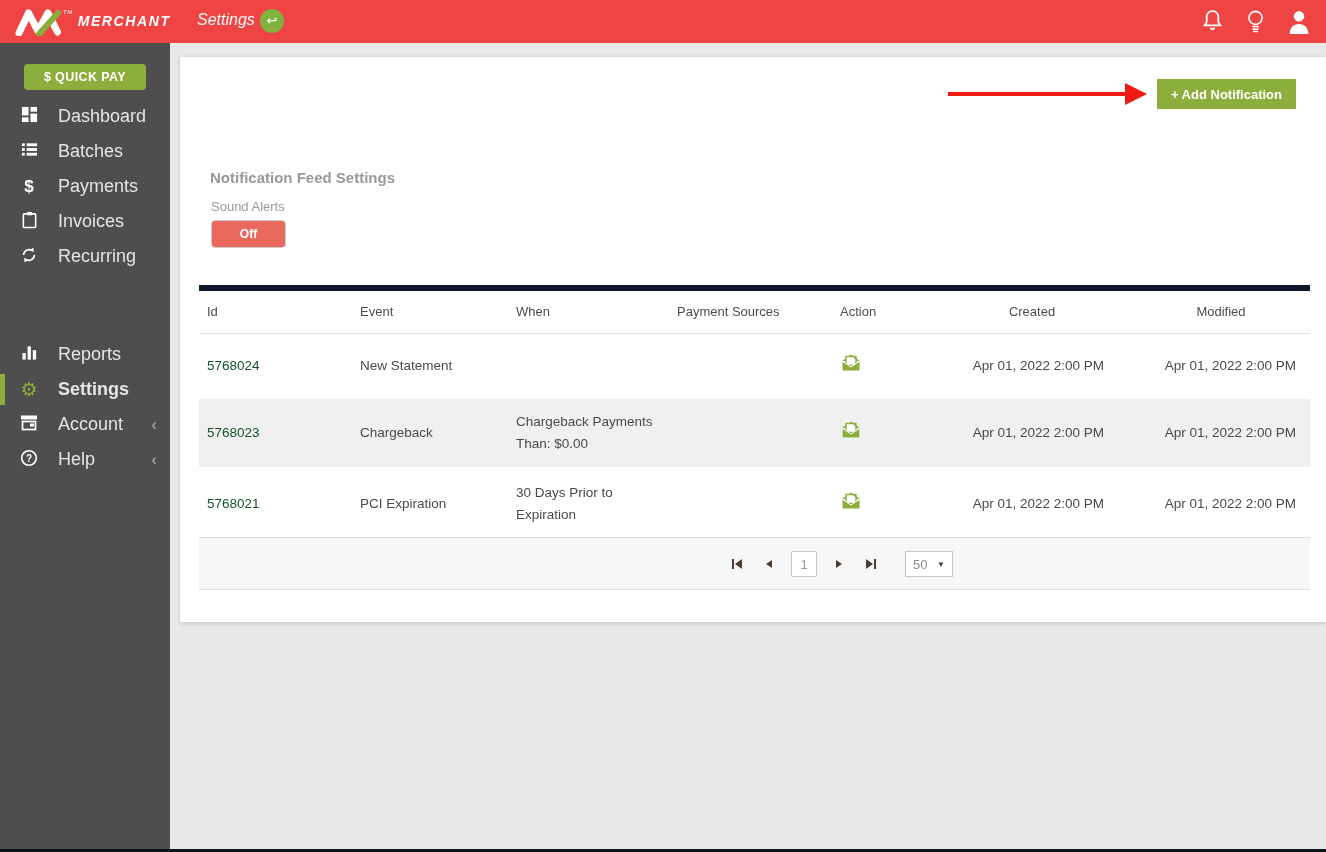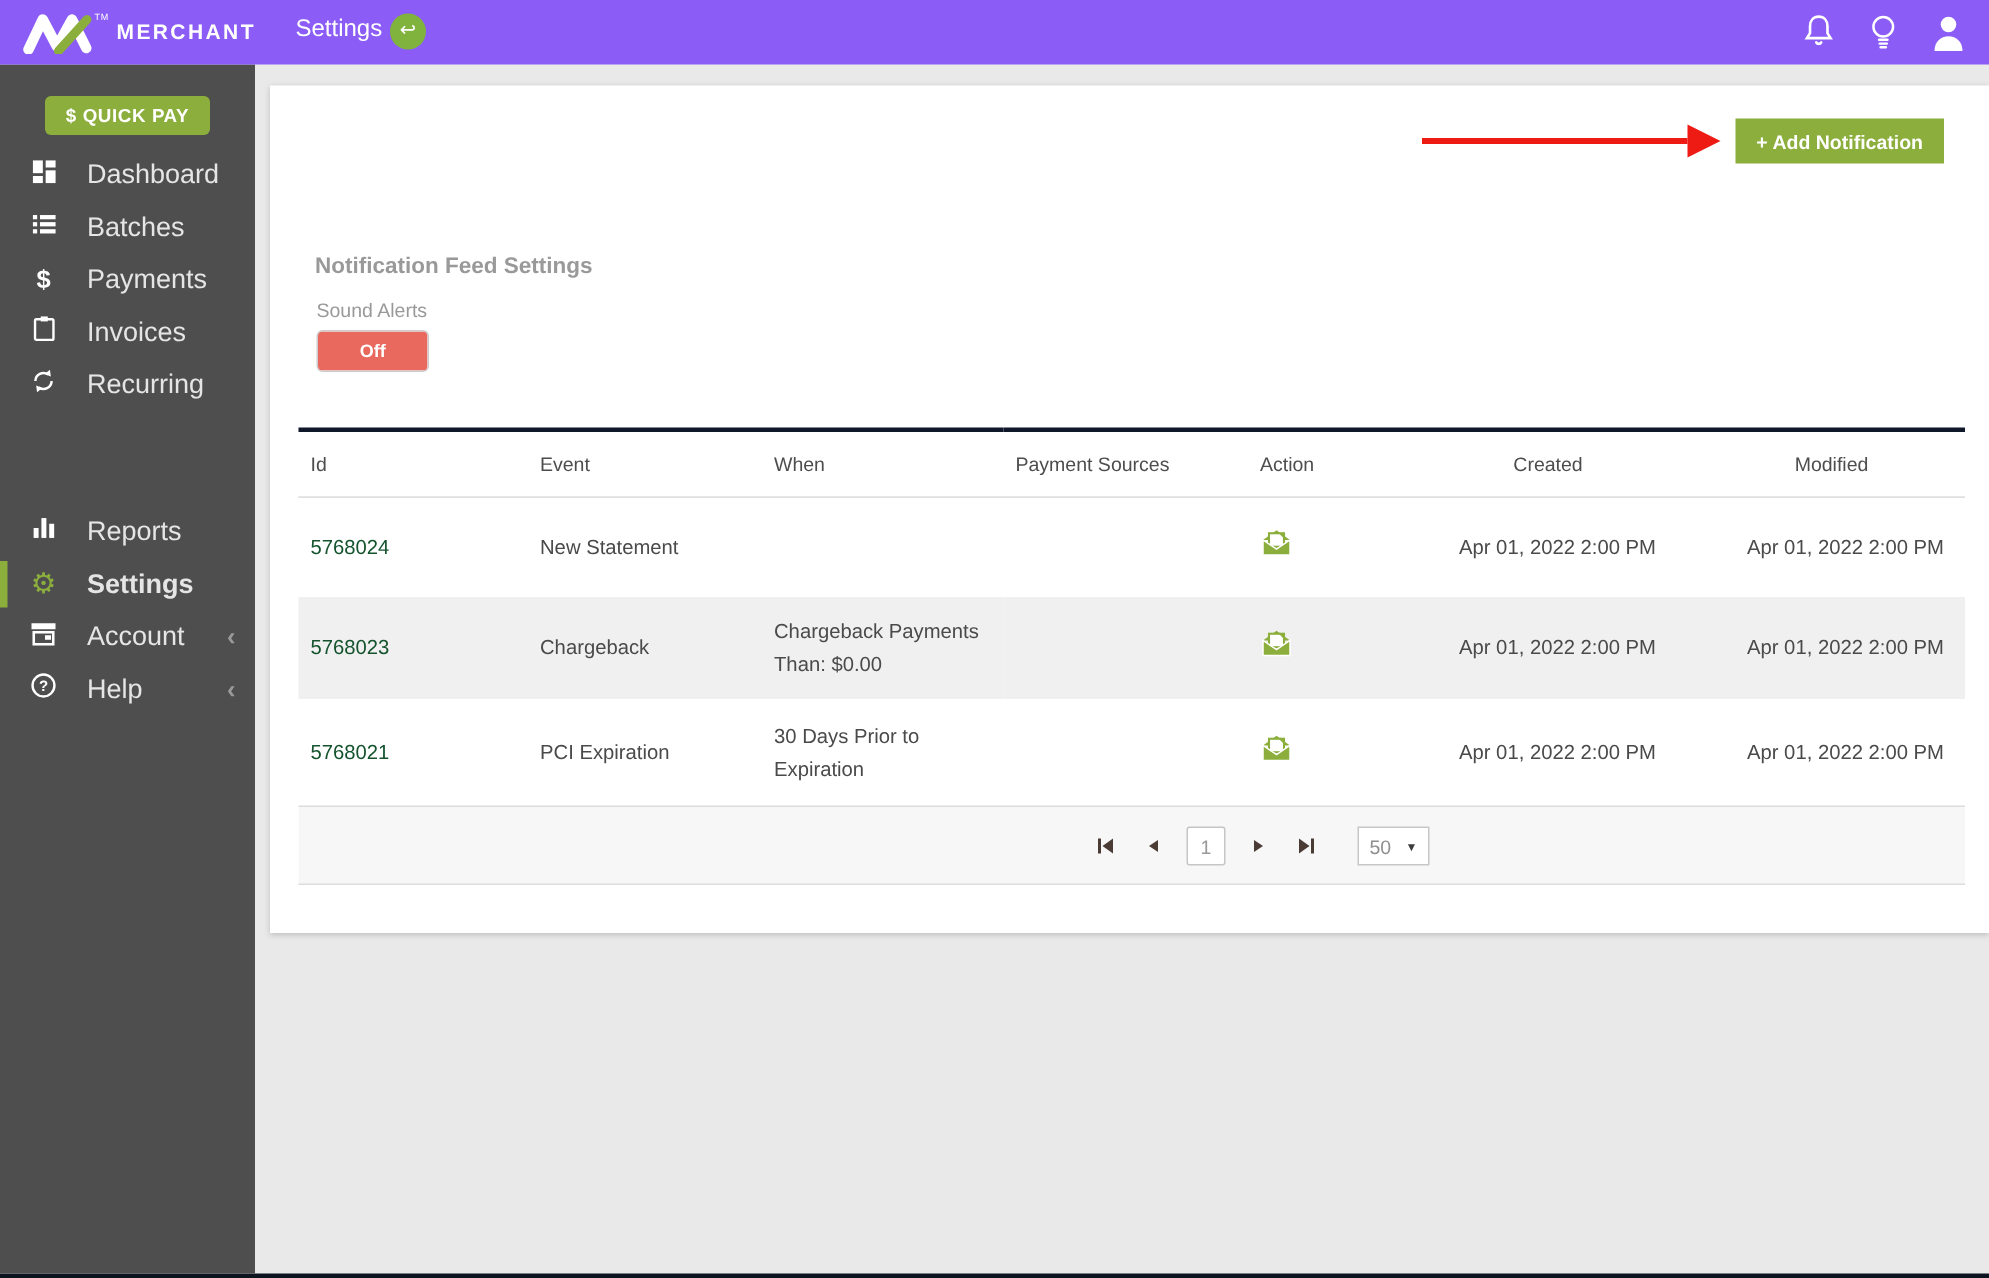--- a/index.html
+++ b/index.html
@@ -5,40 +5,40 @@
   * { margin:0; padding:0; box-sizing:border-box; }
   html,body { width:1326px; height:852px; }
   body {
     position:relative; overflow:hidden;
     font-family:"Liberation Sans", sans-serif;
     background:#e9e9e9; color:#4a4a4a;
   }
   
   .topbar {
     position:absolute; top:0; left:0; width:1326px; height:43px;
-    background:#8b5cf6; z-index:20;
+    background:#ef4444; z-index:20;font-style:italic;
   }
   .logo { position:absolute; left:14px; top:6px; display:flex; align-items:center; cursor:pointer; }
   .logo-tm { color:#fff; font-size:6px; position:relative; top:-9px; left:-1px; letter-spacing:.5px;}
   .logo-text { color:#fff; font-weight:bold; font-size:14px; letter-spacing:1.6px; margin-left:4px; }
   .page-title { position:absolute; left:197px; top:11px; color:#fff; font-size:16px; font-weight:400; }
   .back-circle {
     position:absolute; left:260px; top:9px; width:24px; height:24px; border-radius:50%;
     background:#7fb33e; color:#fff; text-align:center; line-height:23px; font-size:13px;
     font-family:"DejaVu Sans", sans-serif; cursor:pointer;
   }
   .topbar-icons { position:absolute; right:14px; top:8px; display:flex; gap:19px; align-items:center; }
   .topbar-icons > div { cursor:pointer; }
   
   .sidebar {
     position:absolute; top:43px; left:0; bottom:3px; width:170px;
     background:#4e4e4e; z-index:10;
   }
   .quickpay {
-    display:block; margin:21px auto 9px auto; width:110px; height:26px;
+    display:block; margin:21px auto 9px auto; width:122px; height:26px;
     background:#8cae3c; border:none; border-radius:4px;
     color:#fff; font-weight:bold; font-size:12.5px; letter-spacing:.4px;
     font-family:"Liberation Sans", sans-serif; cursor:pointer;
   }
   .nav-item {
     position:relative; height:35px; display:flex; align-items:center; cursor:pointer;
   }
   .nav-item .nav-icon {
     position:absolute; left:18px; width:22px; text-align:center; color:#fff;
   }
@@ -81,21 +81,21 @@
   .toggle-off {
     flex:1; background:#e9695f; color:#fff; font-size:12px; font-weight:bold;
     display:flex; align-items:center; justify-content:center;
   }
   
   .grid { position:absolute; left:19px; top:228px; width:1111px; border-collapse:collapse; table-layout:fixed; }
   .grid col.c-id {width:153px;} .grid col.c-event{width:156px;} .grid col.c-when{width:161px;}
   .grid col.c-src{width:163px;} .grid col.c-act{width:100px;} .grid col.c-created{width:200px;} .grid col.c-mod{width:178px;}
   .grid th {
     height:45px; font-size:13px; font-weight:400; color:#4d4d4d; text-align:left;
-    border-top:3px solid #0f172a; border-bottom:1px solid #e0e0e0; padding:0 8px;
+    border-top:6px solid #0f172a; border-bottom:1px solid #e0e0e0; padding:0 8px;
   }
   .grid th.center { text-align:center; }
   .grid td { font-size:13.5px; color:#4a4a4a; padding:8px; line-height:22px; vertical-align:middle; }
   .grid tr.r1 td { height:66px; }
   .grid tr.r2 td { height:68px; background:#f0f0f0; }
   .grid tr.r3 td { height:73px; }
   .grid td.right { text-align:right; padding-right:14px; }
   .grid td.right.created { padding-right:28px; }
   .id-link { color:#14532d; text-decoration:none; cursor:pointer; }
   .mail-btn { display:inline-block; cursor:pointer; line-height:0; }

